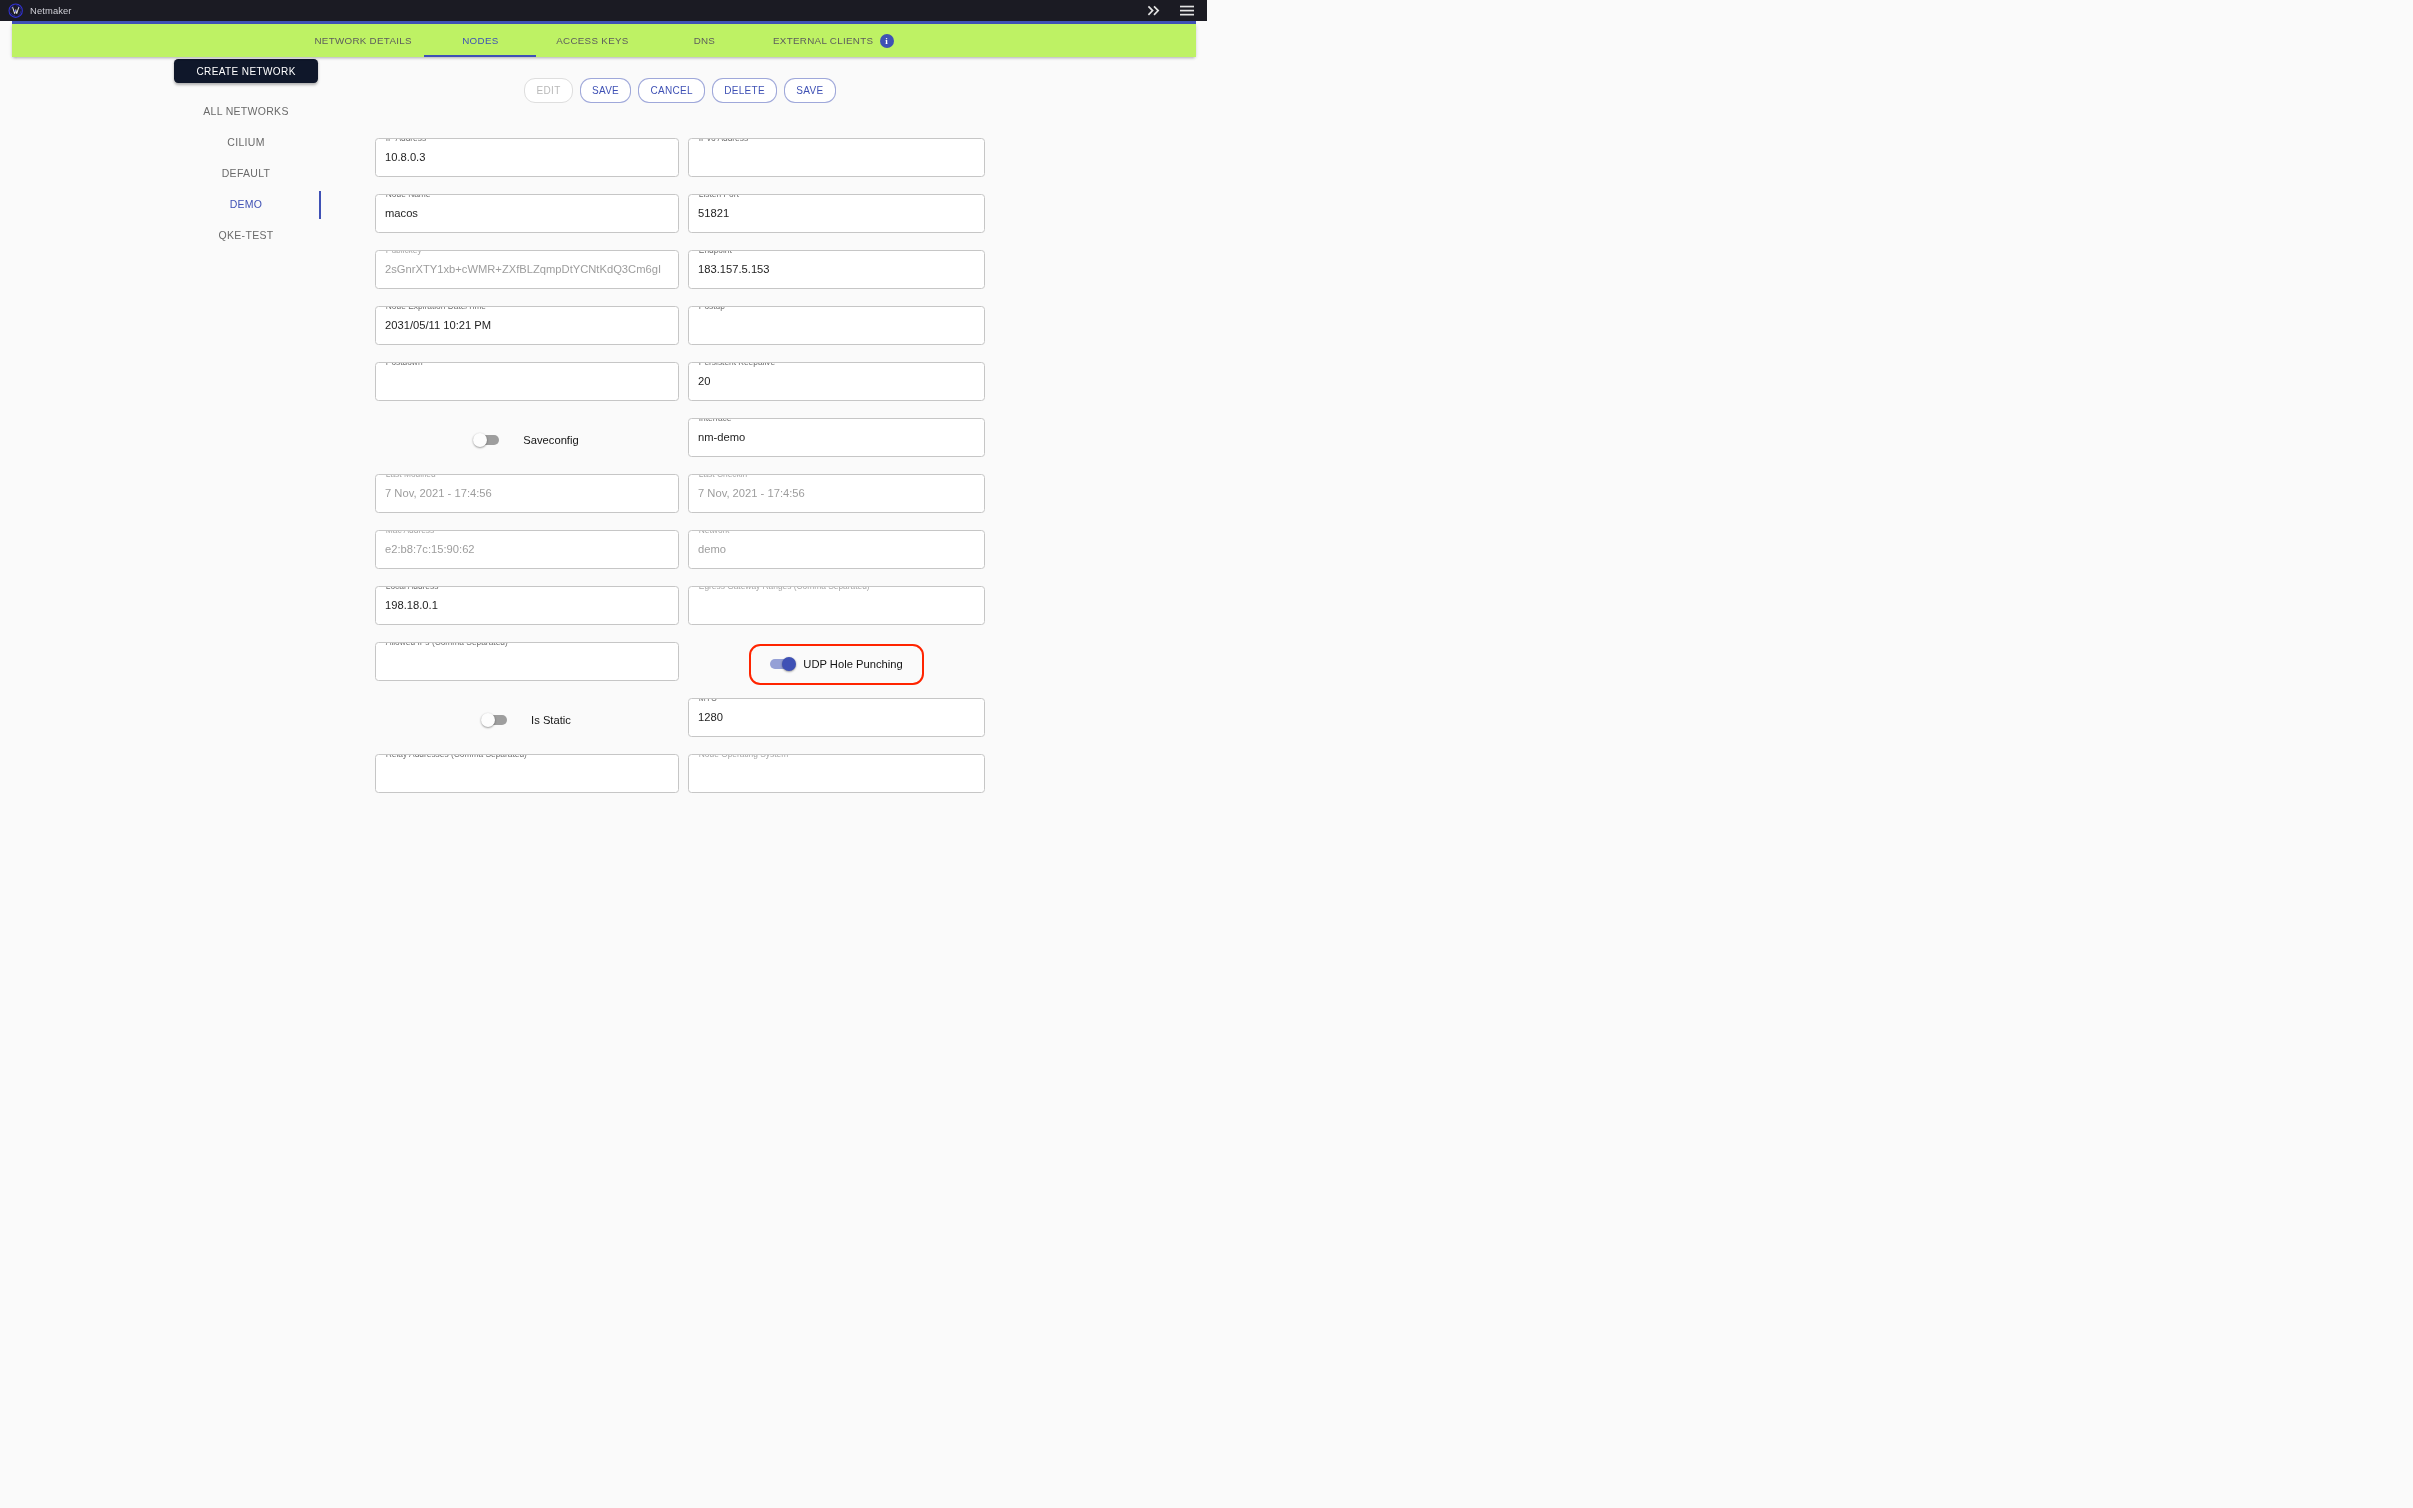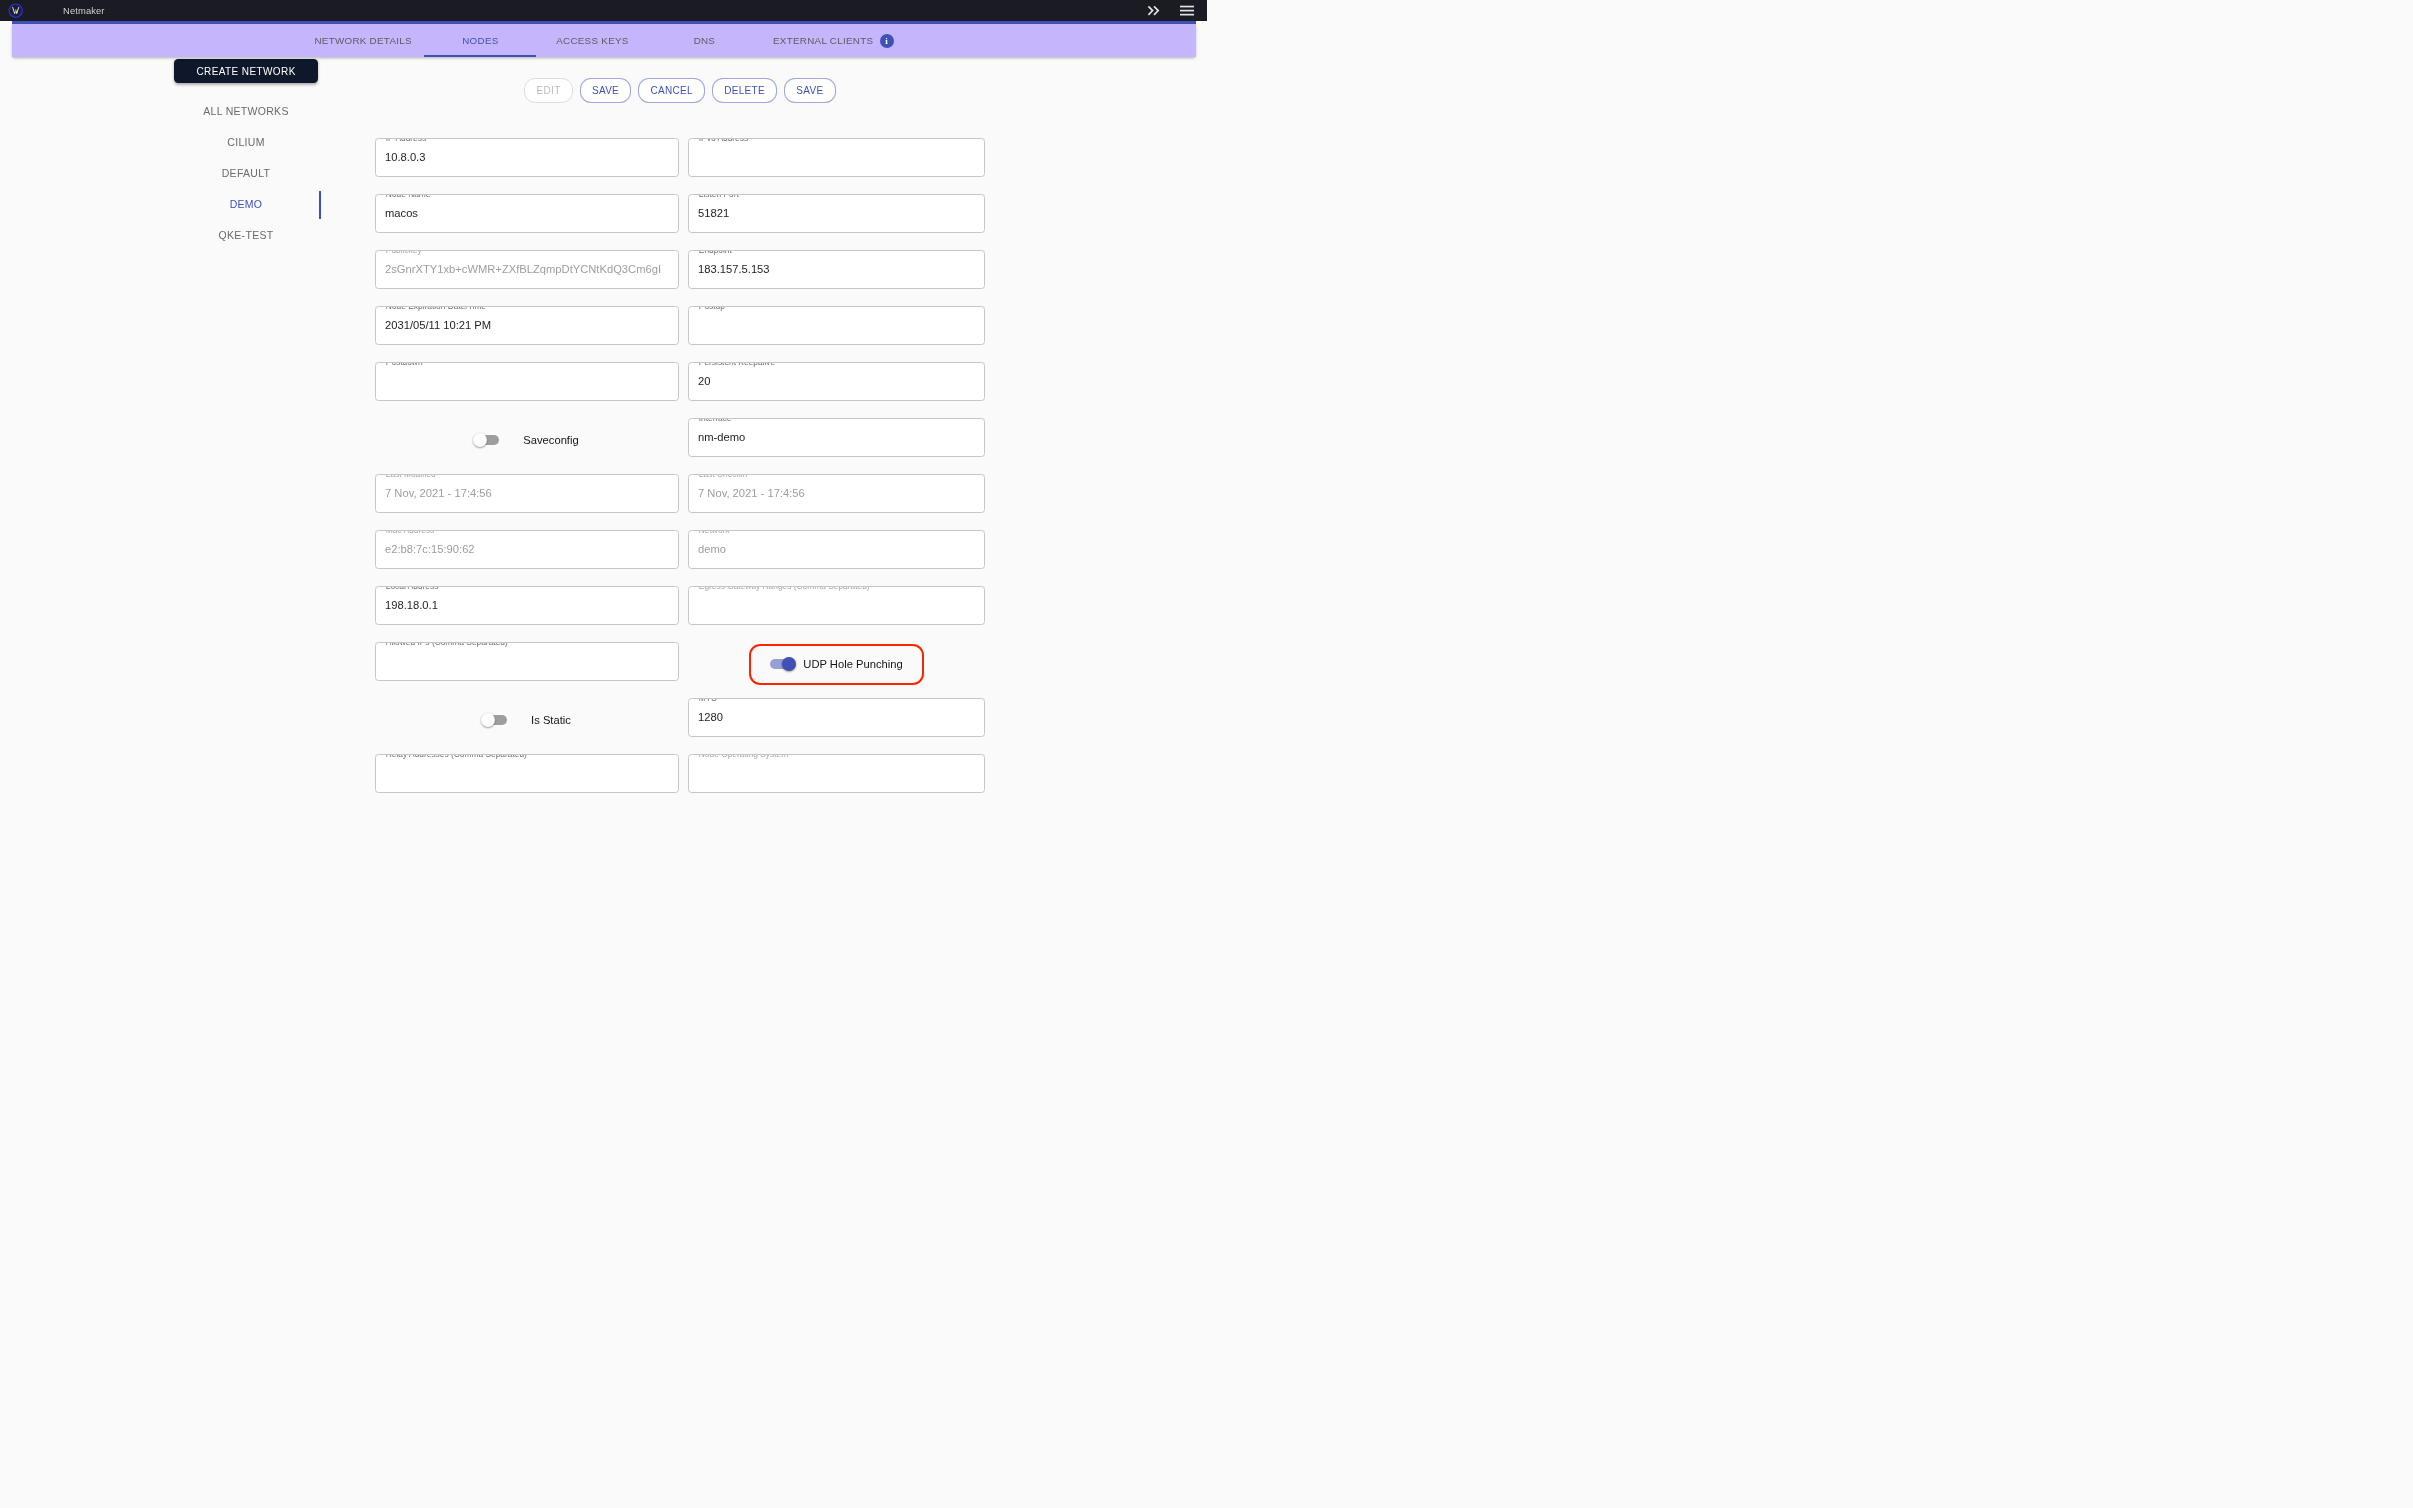--- a/index.html
+++ b/index.html
@@ -1,29 +1,29 @@
 <!DOCTYPE html>
 <html style="font-size:11.2px"><head>
 <meta charset="utf-8">
 <style>
   * { margin:0; padding:0; box-sizing:border-box; }
   html,body { width:1207px; height:754px; overflow:hidden;
     font-family:"Liberation Sans","DejaVu Sans",sans-serif; background:#fafafa; }
 
   
   .appbar { position:absolute; left:0; top:0; width:1207px; height:21px;
-    background:#1b1b23; display:flex; align-items:center; padding:0 8.4px; z-index:20;gap:33px; }
+    background:#1b1b23; display:flex; align-items:center; padding:0 8.4px; z-index:20; }
   .logo { width:15.4px; height:15.4px; margin-right:6.3px; flex:0 0 auto; }
   .apptitle { color:#cfcfd6; font-size:9.4px; font-weight:500; letter-spacing:0.1px; }
   .appbar-right { margin-left:auto; display:flex; align-items:center; gap:17px; padding-right:4.2px; }
   .icon-btn { width:15.4px; height:15.4px; display:flex; align-items:center; justify-content:center; cursor:pointer; }
 
   
   .accent-strip { position:absolute; left:12px; top:21px; width:1184px; height:2.8px; background:#3f51b5; z-index:10; }
-  .tabcard { position:absolute; left:12px; top:24px; width:1184px; height:33px; background:#c4b5fd;
+  .tabcard { position:absolute; left:12px; top:24px; width:1184px; height:33px; background:#bef264;
     box-shadow:0 1.4px 2.8px -0.7px rgba(0,0,0,.25), 0 0.7px 3.5px rgba(0,0,0,.15);
     display:flex; justify-content:center; z-index:9; }
   .tab { height:33px; min-width:112px; padding:0 12.6px; display:flex; align-items:center; justify-content:center;
     gap:6.3px; font-size:9.8px; font-weight:500; letter-spacing:0.3px; color:#5d5d5d; position:relative; cursor:pointer; }
   .tab.selected { color:#3f51b5; }
   .tab.selected::after { content:""; position:absolute; left:0; right:0; bottom:0; height:2.1px; background:#3f51b5; }
   .info-circle { width:14px; height:14px; border-radius:50%; background:#3f51b5; color:#fff;
     font-size:9px; font-weight:700; display:flex; align-items:center; justify-content:center;
     font-family:"Liberation Serif",serif; }
 

